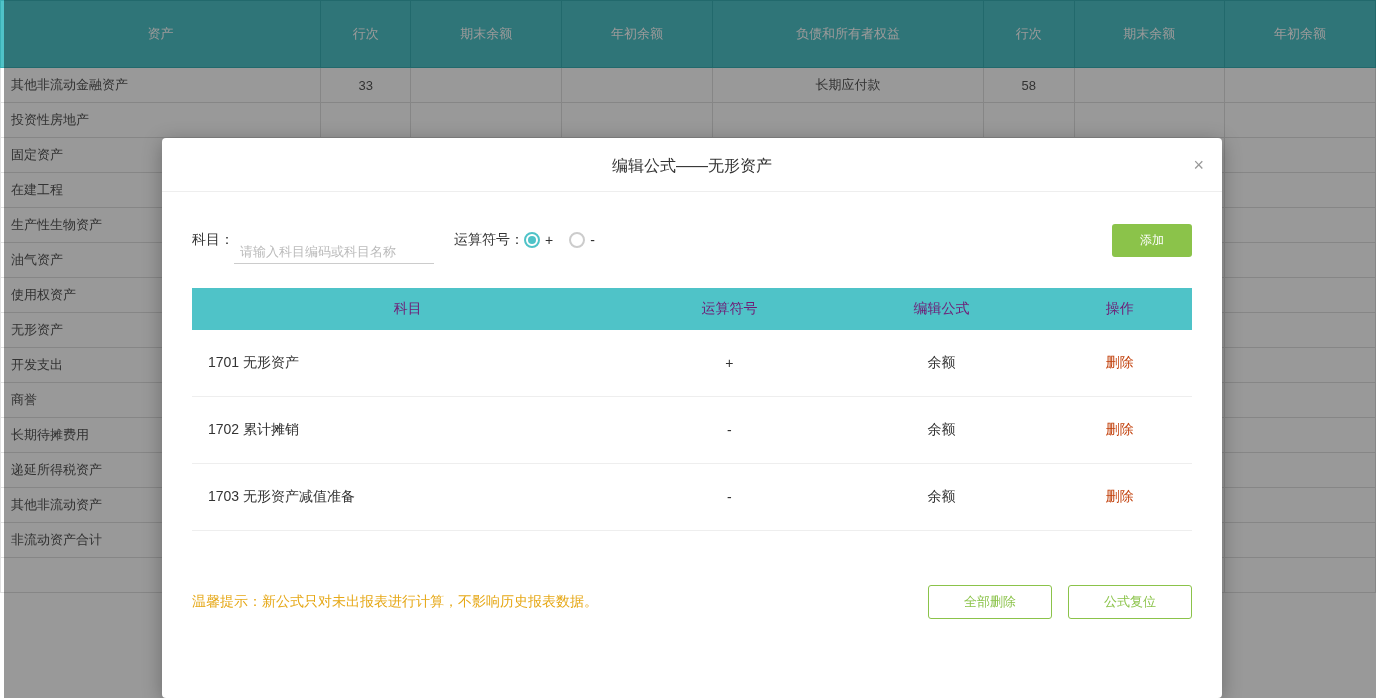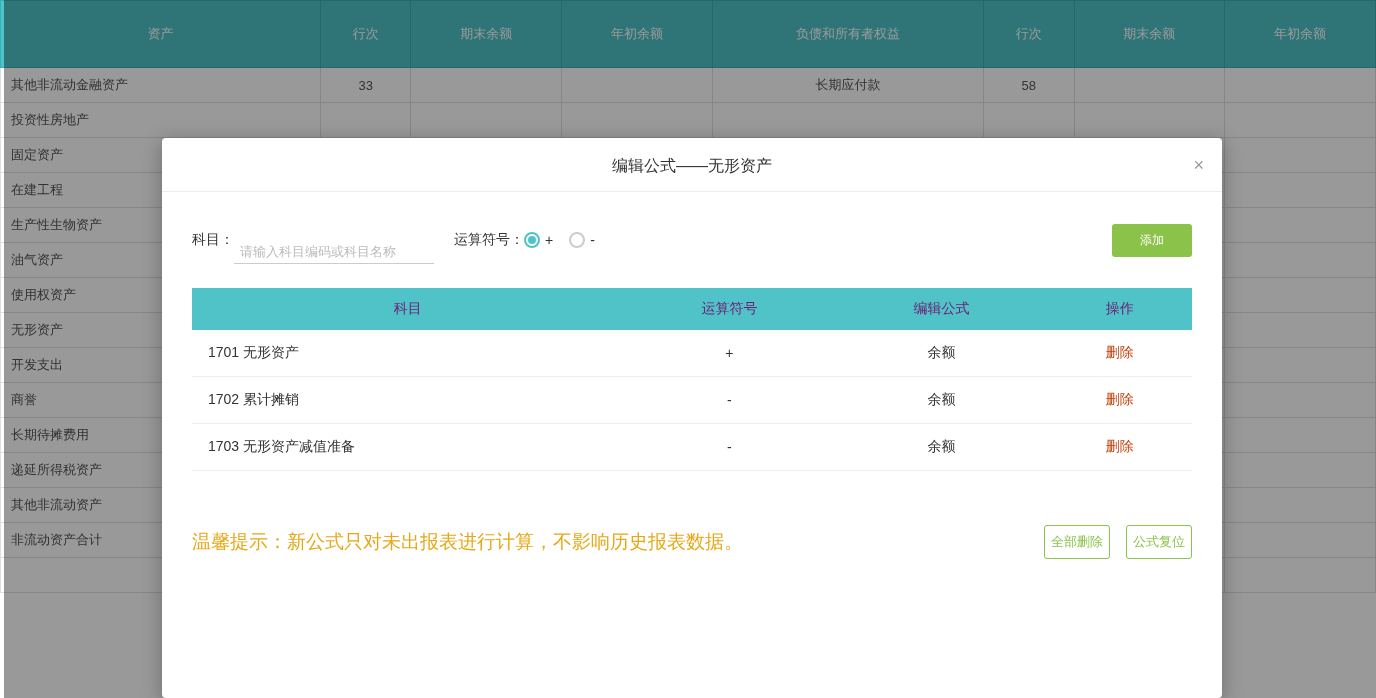--- a/index.html
+++ b/index.html
@@ -241,21 +241,21 @@
       text-align: center;
       font-weight: normal;
       font-size: 14px;
     }
 
     .data-table tbody tr {
       border-bottom: 1px solid #eee;
     }
 
     .data-table tbody td {
-      padding: 14px 16px;
+      padding: 24px 16px;
       text-align: center;
       color: #333;
       font-size: 14px;
     }
 
     .data-table tbody td:first-child {
       text-align: left;
     }
 
     .btn-delete {
@@ -268,35 +268,35 @@
 
     
     .modal-footer {
       padding: 0 30px 24px;
       display: flex;
       align-items: center;
       justify-content: space-between;
     }
 
     .footer-tip {
-      font-size: 19px;
+      font-size: 14px;
       color: #e6a817;
     }
 
     .footer-btns {
       display: flex;
       gap: 16px;
     }
 
     .btn-outline {
       border: 1px solid #8bc34a;
       color: #8bc34a;
       background: #fff;
       border-radius: 3px;
-      padding: 7px 6px;
+      padding: 7px 35px;
       font-size: 13px;
       cursor: pointer;
     }
   </style>
 </head>
 <body>
 
 <div class="bg-table-wrap">
   <table class="bg-table">
     <thead>

